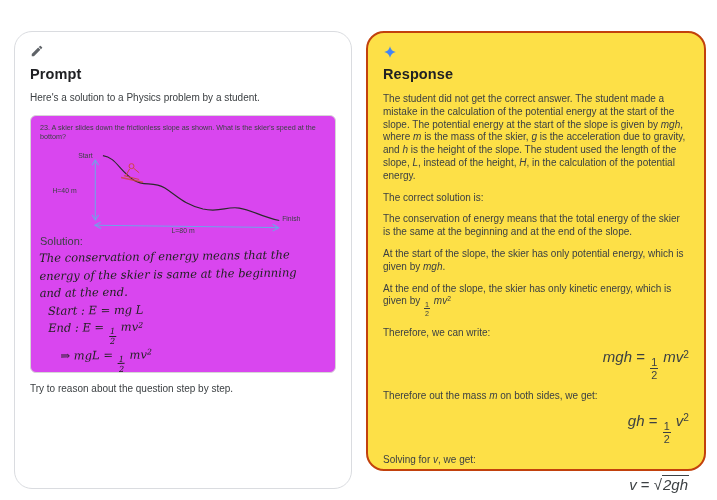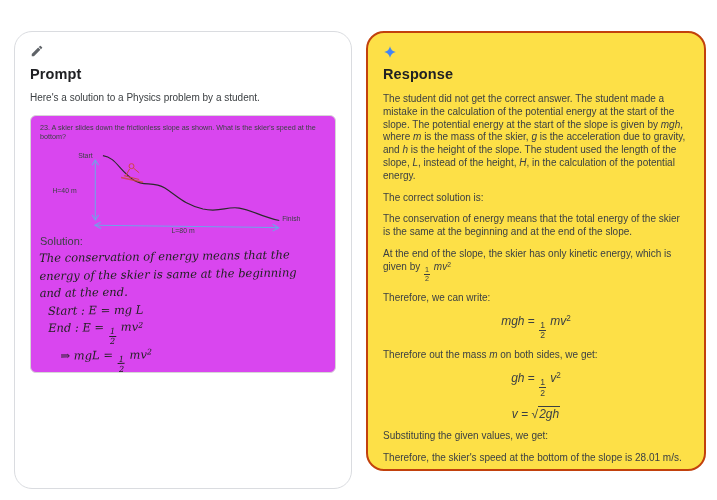--- a/index.html
+++ b/index.html
@@ -23,21 +23,21 @@
   .question{font-size:7.2px;line-height:1.3;margin:0;color:#3c4043;}
   .diagram{width:100%;height:92px;margin-top:1px;display:block;}
   .solution-label{font-size:11px;margin:0 0 2px;}
 
   .handwriting{font-family:"DejaVu Serif", serif;font-style:italic;font-size:11.5px;
     color:#222;transform:rotate(-0.8deg);line-height:1.35;}
   .hw-line{margin:0 0 2px;}
   .hw-ind1{margin-left:8px;}
   .hw-ind2{margin-left:20px;}
 
-  .eq{text-align:center;font-size:12px;margin:2px 0 9px;}
+  .eq{text-align:right;font-size:15px;margin:2px 0 9px;}
   .it{font-style:italic;}
   .sup{font-size:.68em;position:relative;top:-.45em;}
   .frac{display:inline-flex;flex-direction:column;align-items:center;font-size:.72em;
     line-height:1.05;vertical-align:-.35em;margin:0 1px;}
   .frac .num{border-bottom:1px solid currentColor;padding:0 1px;}
   .frac .den{padding-top:.5px;}
   .sqrt{white-space:nowrap;}
   .sqrt .radicand{border-top:1px solid currentColor;padding:0 1px;}
 </style>
 </head>
@@ -94,43 +94,46 @@
             <span class="den">2</span>
           </span><span> mv</span><span class="sup">2</span></div>
       <div class="hw-line hw-ind2"><span>⇒  mgL = </span><span class="frac">
             <span class="num">1</span>
             <span class="den">2</span>
           </span><span> mv</span><span class="sup">2</span></div>
       <div class="hw-line hw-ind2"><span>⇒  v = </span><span class="sqrt"><span>√</span><span class="radicand it">2gL</span></span><span> = </span><span class="sqrt"><span>√</span><span class="radicand">2 × 9.81 × 80</span></span><span> = 39.6 m·s</span><span class="sup">-1</span></div>
     </div>
   </div>
 
+  <p class="body">Try to reason about the question step by step.</p>
 </section>
 
 <section class="panel response-panel">
   <span class="icon">
     <svg viewBox="0 0 24 24">
         <path fill="#4285f4" d="M12 2 Q13.6 10.4 22 12 Q13.6 13.6 12 22 Q10.4 13.6 2 12 Q10.4 10.4 12 2 Z"></path>
       </svg>
   </span>
   <h1>Response</h1>
 
   <p class="body"><span>The student did not get the correct answer. The student made a mistake in the calculation of the potential energy at the start of the slope. The potential energy at the start of the slope is given by </span><span class="it">mgh</span><span>, where </span><span class="it">m</span><span> is the mass of the skier, </span><span class="it">g</span><span> is the acceleration due to gravity, and </span><span class="it">h</span><span> is the height of the slope. The student used the length of the slope, </span><span class="it">L</span><span>, instead of the height, </span><span class="it">H</span><span>, in the calculation of the potential energy.</span></p>
   <p class="body"><span>The correct solution is:</span></p>
   <p class="body"><span>The conservation of energy means that the total energy of the skier is the same at the beginning and at the end of the slope.</span></p>
+  <p class="body"><span>At the start of the slope, the skier has only potential energy, which is given by </span><span class="it">mgh</span><span>.</span></p>
   <p class="body"><span>At the end of the slope, the skier has only kinetic energy, which is given by </span><span class="frac">
         <span class="num">1</span>
         <span class="den">2</span>
       </span><span> </span><span class="it">mv</span><span class="sup">2</span></p>
   <p class="body"><span>Therefore, we can write:</span></p>
   <div class="eq"><span class="it">mgh</span><span> = </span><span class="frac">
         <span class="num">1</span>
         <span class="den">2</span>
       </span><span> </span><span class="it">mv</span><span class="sup">2</span></div>
   <p class="body"><span>Therefore out the mass </span><span class="it">m</span><span> on both sides, we get:</span></p>
   <div class="eq"><span class="it">gh</span><span> = </span><span class="frac">
         <span class="num">1</span>
         <span class="den">2</span>
       </span><span> </span><span class="it">v</span><span class="sup">2</span></div>
+  <p class="body"><span>Solving for </span><span class="it">v</span><span>, we get:</span></p>
   <div class="eq"><span class="it">v</span><span> = </span><span class="sqrt"><span>√</span><span class="radicand it">2gh</span></span></div>
   <p class="body"><span>Substituting the given values, we get:</span></p>
   <p class="body"><span>Therefore, the skier's speed at the bottom of the slope is 28.01 m/s.</span></p>
 </section>
 
 </body></html>

